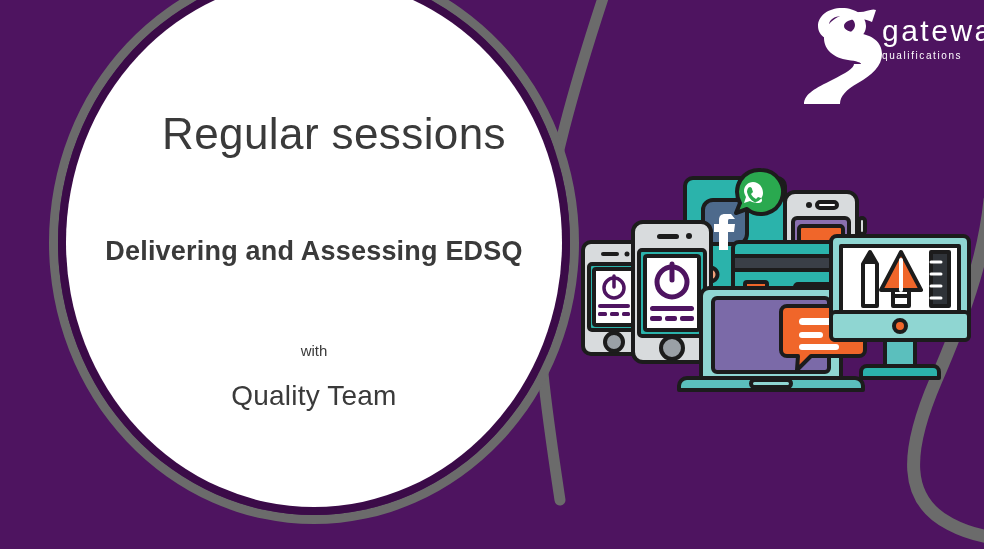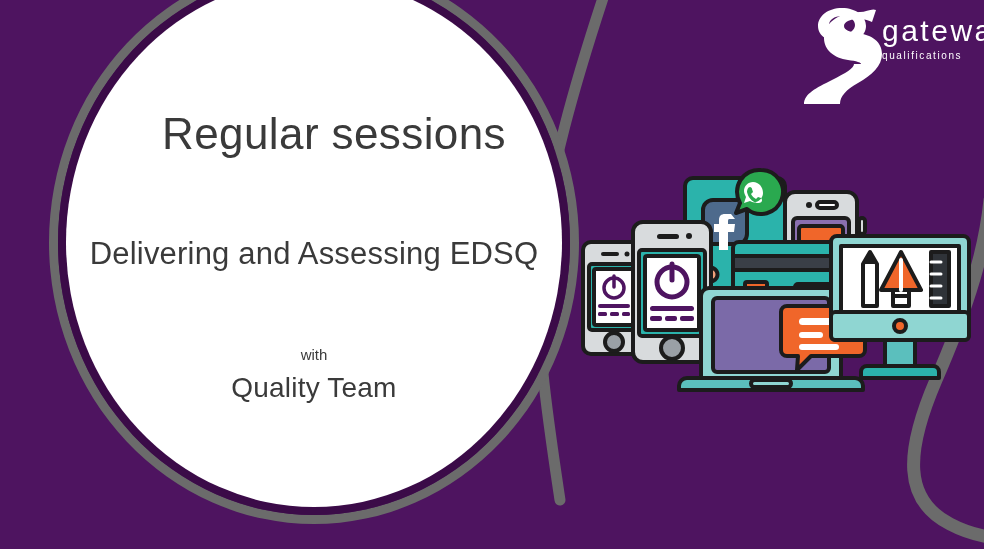--- a/index.html
+++ b/index.html
@@ -73,35 +73,35 @@
     margin-top: 142px;
     font-size: 44px;
     font-weight: 300;
     letter-spacing: 0.4px;
     line-height: 1;
     white-space: nowrap;
     margin-left: 40px;
   }
   .subtitle {
     margin-top: 82px;
-    font-size: 31px;
-    font-weight: 400;
+    font-size: 27px;
+    font-weight: 700;
     letter-spacing: 0.2px;
     line-height: 1;
     white-space: nowrap;
   }
   .with-label {
     margin-top: 78px;
     font-size: 15px;
     font-weight: 300;
     line-height: 1;
     text-align: center;
   }
   .presenter {
-    margin-top: 12px;
+    margin-top: 24px;
     font-size: 28px;
     font-weight: 300;
     letter-spacing: 0.2px;
     line-height: 1;
   }
 
   
   .logo {
     position: absolute;
     right: 0px;

